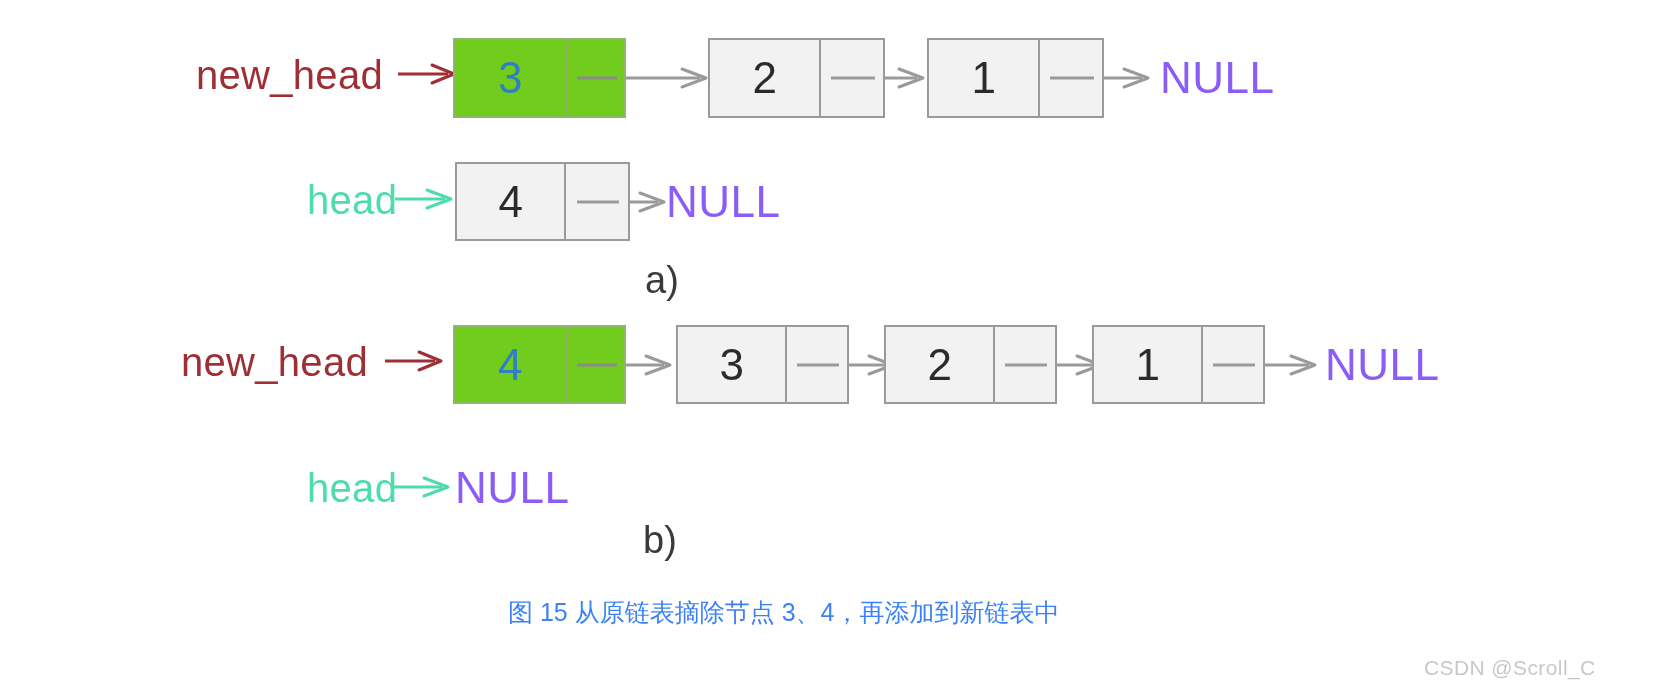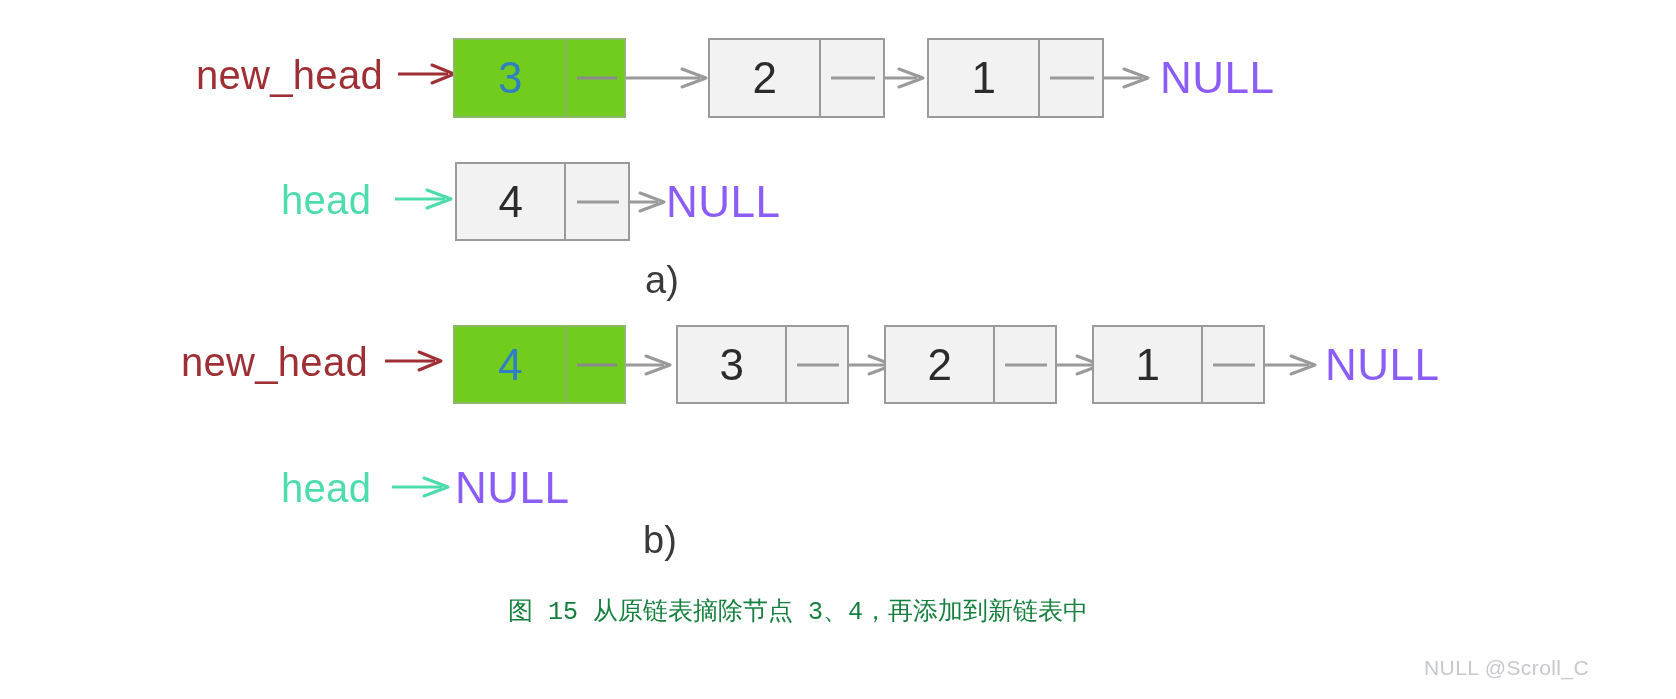--- a/index.html
+++ b/index.html
@@ -22,21 +22,21 @@
 
   
   .ptr-label {
     position: absolute;
     font-size: 40px;
     line-height: 1;
     white-space: nowrap;
     letter-spacing: 0.3px;
   }
   .ptr-newhead { color: #9e2f34; }
-  .ptr-head    { color: #4ddcab; }
+  .ptr-head    { color: #4ddcab; margin-left: 26px; }
 
   
   .lbl-arrow {
     position: absolute;
     overflow: visible;
   }
 
   
   .node {
     position: absolute;
@@ -96,23 +96,23 @@
     line-height: 1;
     color: #3a3a3a;
     white-space: nowrap;
   }
 
   
   .figure-caption {
     position: absolute;
     font-size: 25px;
     line-height: 1;
-    color: #15803d;
-    white-space: nowrap;
-    font-family: Liberation Mono, monospace;
+    color: #3b82f6;
+    white-space: nowrap;
+    font-family: Liberation Sans, sans-serif;
   }
 
   
   .watermark {
     position: absolute;
     font-size: 21px;
     line-height: 1;
     color: #c6c8cc;
     white-space: nowrap;
     letter-spacing: 0.4px;
@@ -270,15 +270,15 @@
     <line x1="0" y1="14" x2="50" y2="14" stroke="#4ddcab" stroke-width="3"></line>
     <path d="M 32 5 L 56 14 L 32 23" fill="none" stroke="#4ddcab" stroke-width="3" stroke-linecap="round" stroke-linejoin="round"></path>
   </svg>
 
   <div class="null-text" style="left:455px; top:466px;">NULL</div>
 
   <div class="subcap" style="left:643px; top:521px;">b)</div>
 
   <div class="figure-caption" style="left:508px; top:600px;">图 15 从原链表摘除节点 3、4，再添加到新链表中</div>
 
-  <div class="watermark" style="left:1424px; top:657px;">NULL @Scroll_C</div>
+  <div class="watermark" style="left:1424px; top:657px;">CSDN @Scroll_C</div>
 
 </div>
 
 </body></html>

